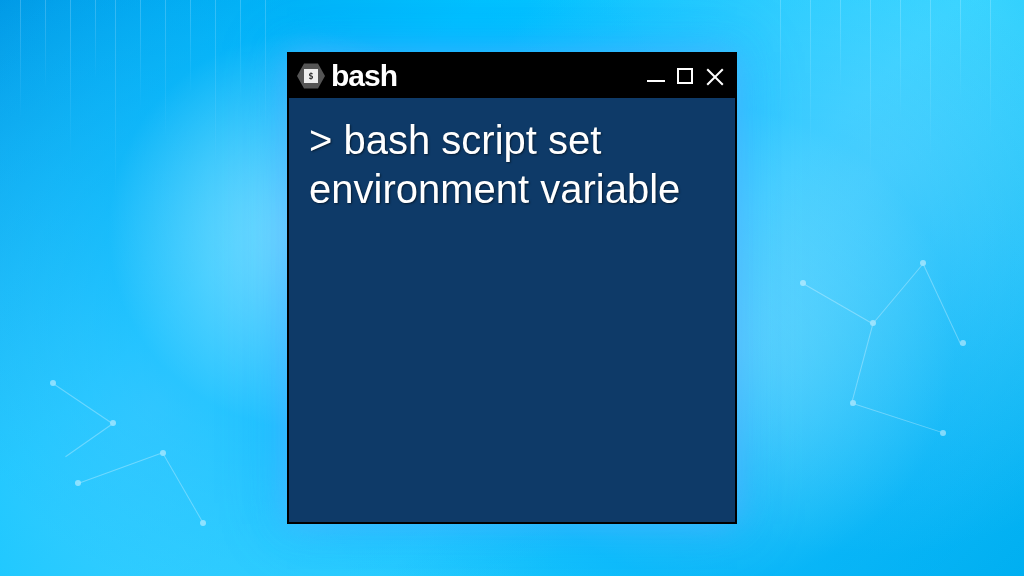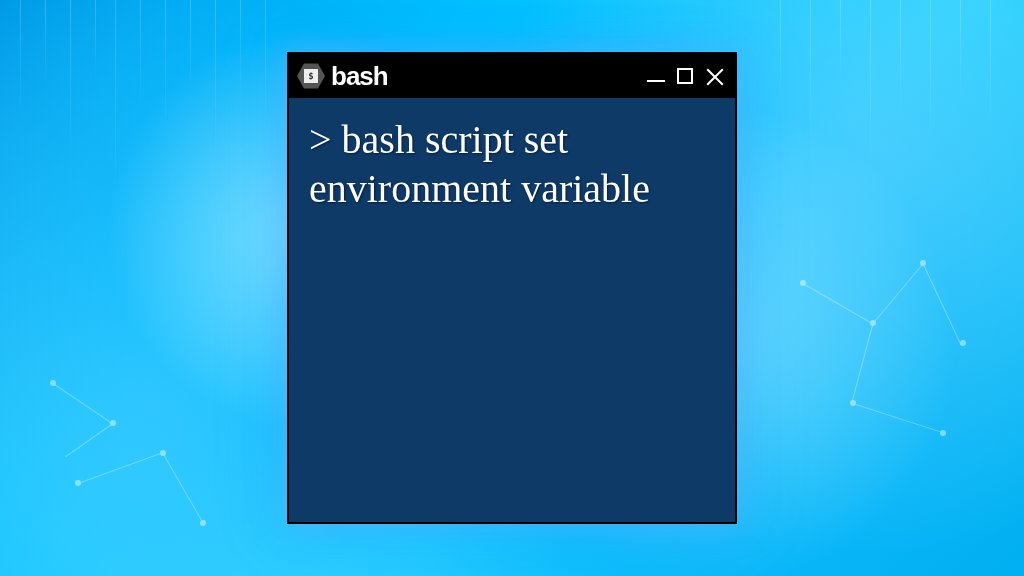--- a/index.html
+++ b/index.html
@@ -110,21 +110,21 @@
       align-items: center;
       justify-content: center;
       font-size: 9px;
       font-weight: bold;
       color: #333;
       font-family: monospace;
     }
     
     .title-text {
       font-family: 'Arial Black', Arial, sans-serif;
-      font-size: 26px;
+      font-size: 30px;
       font-weight: 900;
       letter-spacing: -1px;
       color: #fff;
     }
     
     .window-controls {
       margin-left: auto;
       display: flex;
       align-items: center;
       gap: 12px;
@@ -158,21 +158,21 @@
       width: 2px;
       height: 22px;
       background: #fff;
     }
     
     .ctrl-close::before { transform: rotate(45deg); }
     .ctrl-close::after { transform: rotate(-45deg); }
     
     .terminal-body {
       padding: 18px 20px;
-      font-family: Liberation Serif, serif;
+      font-family: Liberation Sans, sans-serif;
       font-size: 40px;
       line-height: 1.22;
       color: #f5f5f5;
       text-shadow: 1px 1px 2px rgba(0,0,0,0.5);
       font-weight: 400;
       letter-spacing: 0px;
     }
     
     .prompt-symbol {
       color: #fff;

